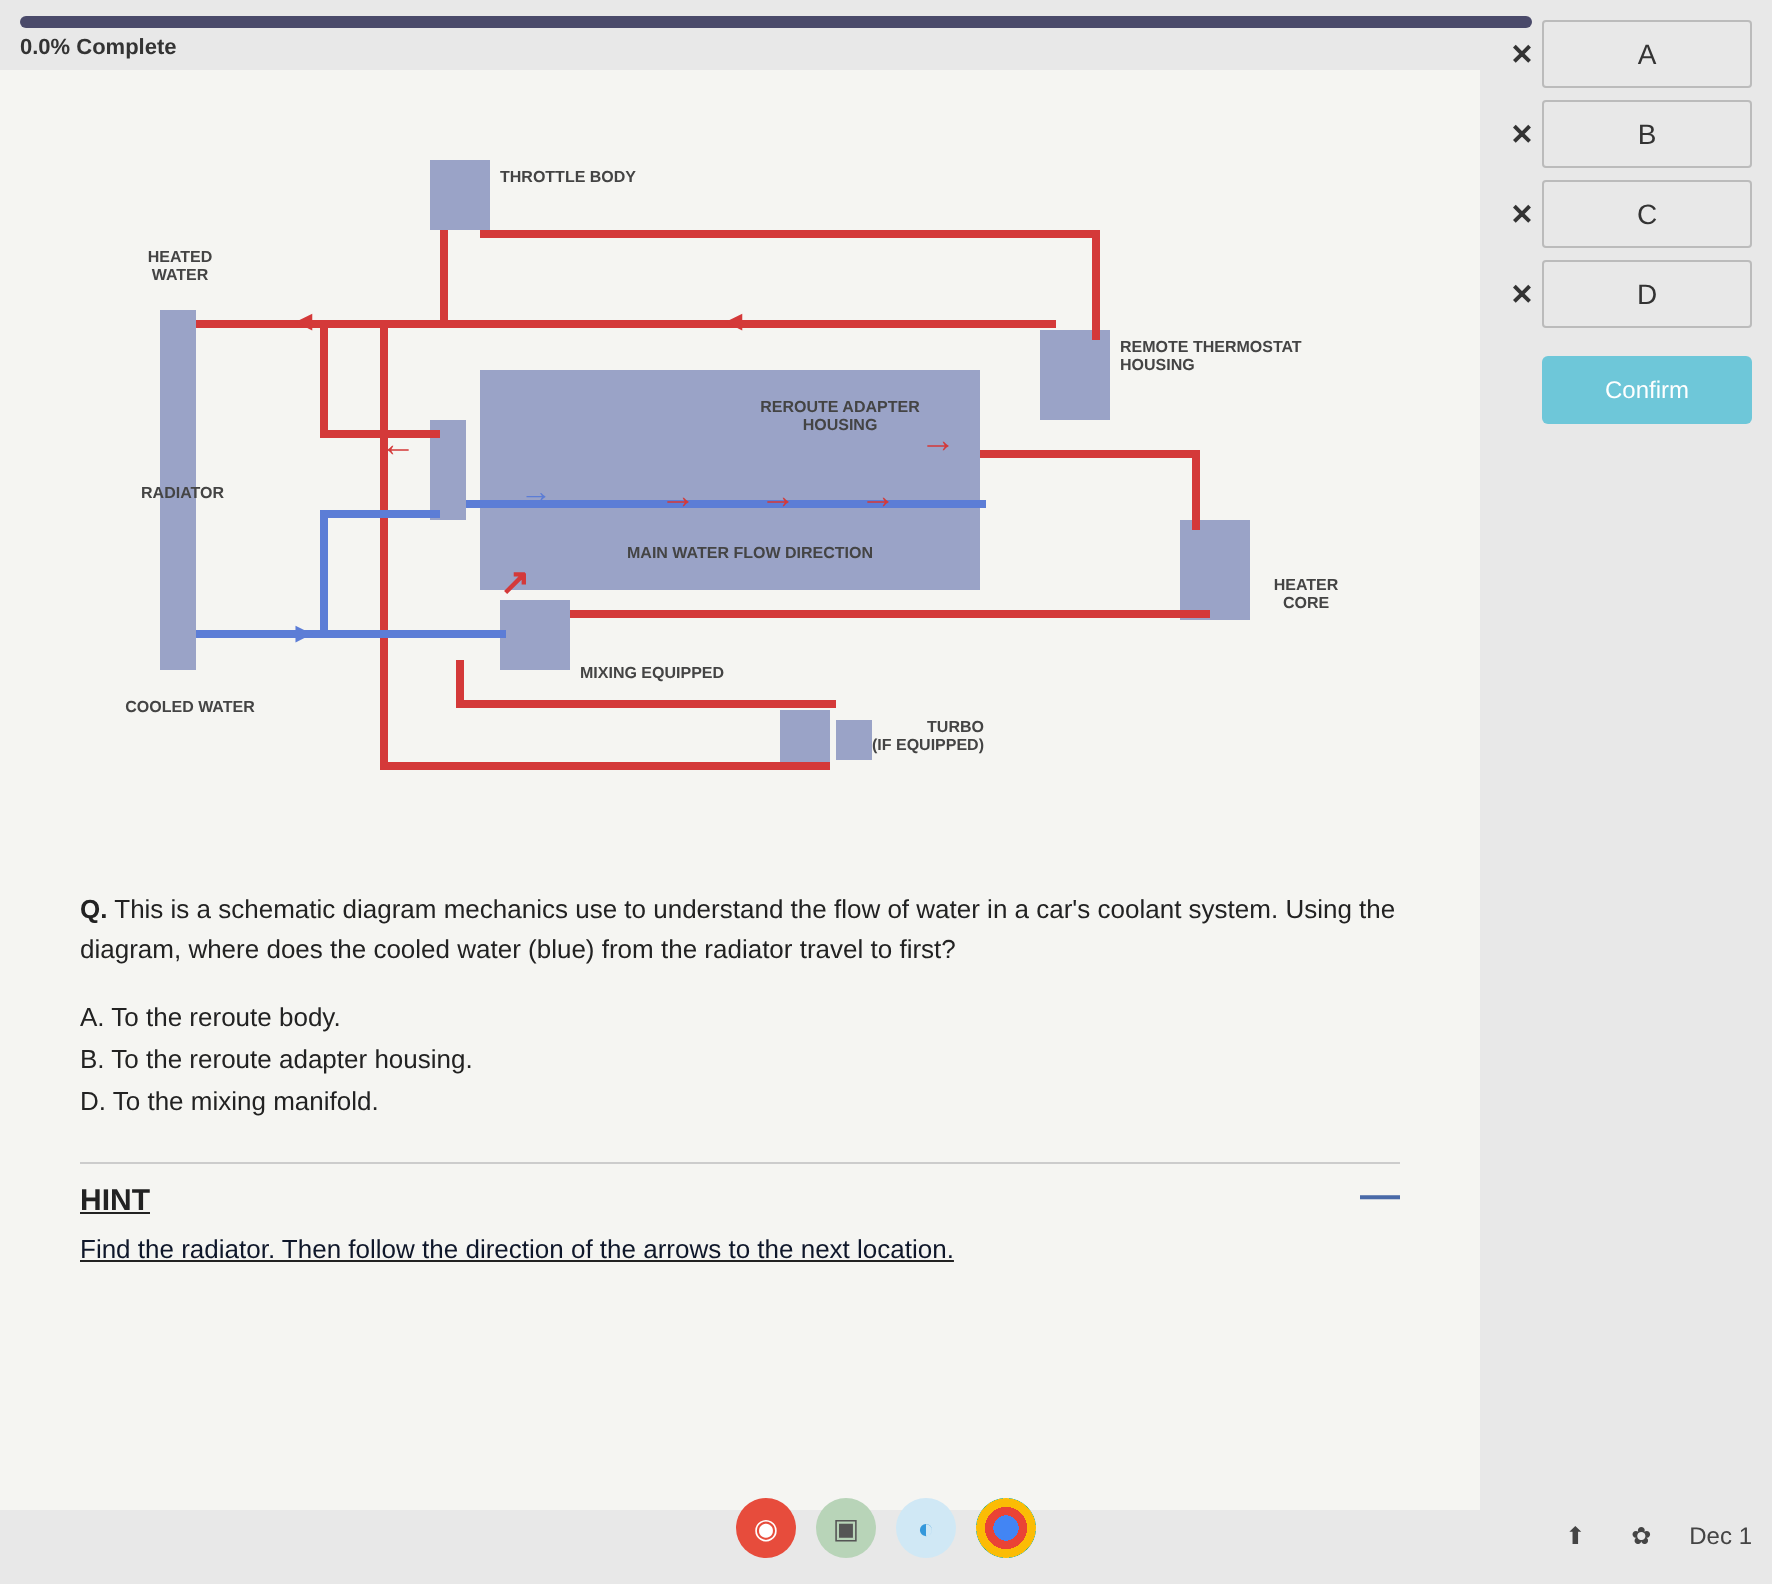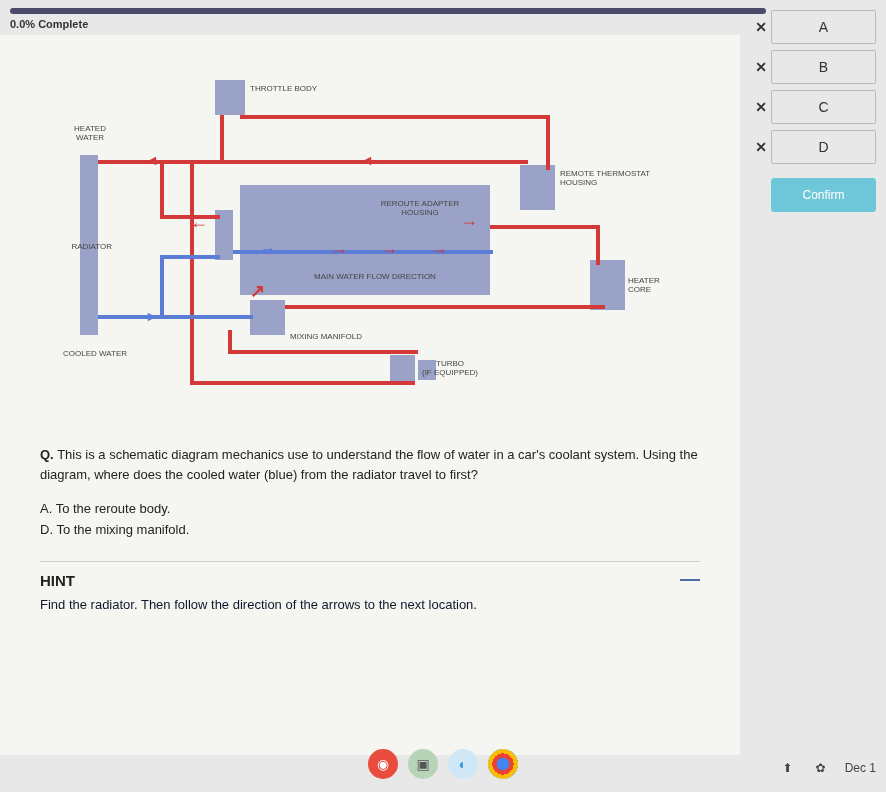--- a/index.html
+++ b/index.html
@@ -39,21 +39,21 @@
   }
   .diagram-container {
     position: relative;
     width: 620px;
     height: 370px;
     margin: 0 auto 20px;
   }
   .diagram-label {
     position: absolute;
     font-size: 8px;
-    font-weight: normal;
+    font-weight: bold;
     color: #444;
     text-align: center;
     line-height: 1.1;
   }
   .block {
     position: absolute;
     background: #9aa3c7;
   }
   .red-line {
     position: absolute;
@@ -84,20 +84,21 @@
     margin-bottom: 15px;
     line-height: 1.5;
   }
   .choices {
     margin-bottom: 20px;
     line-height: 1.6;
   }
   .hint-box {
     border-top: 1px solid #ccc;
     padding-top: 10px;
+    text-decoration: underline;
   }
   .hint-title {
     font-weight: bold;
     font-size: 15px;
     margin-bottom: 8px;
   }
   .hint-toggle {
     float: right;
     color: #4a6aa8;
     font-size: 20px;
@@ -210,31 +211,31 @@
     <div class="diagram-label" style="left:0px; top:295px; width:70px;">COOLED WATER</div>
 
     <div class="block" style="left:155px; top:25px; width:30px; height:35px;"></div>
     <div class="diagram-label" style="left:190px; top:30px; width:80px; text-align:left;">THROTTLE BODY</div>
 
     <div class="block" style="left:180px; top:130px; width:250px; height:110px;"></div>
     <div class="diagram-label" style="left:310px; top:145px; width:100px;">REROUTE ADAPTER<br>HOUSING</div>
     <div class="diagram-label" style="left:240px; top:218px; width:150px;">MAIN WATER FLOW DIRECTION</div>
 
     <div class="block" style="left:190px; top:245px; width:35px; height:35px;"></div>
-    <div class="diagram-label" style="left:230px; top:278px; width:80px; text-align:left;">MIXING MANIFOLD</div>
+    <div class="diagram-label" style="left:230px; top:278px; width:80px; text-align:left;">MIXING EQUIPPED</div>
 
     <div class="block" style="left:330px; top:300px; width:25px; height:30px;"></div>
     <div class="block" style="left:358px; top:305px; width:18px; height:20px;"></div>
-    <div class="diagram-label" style="left:360px; top:305px; width:60px; text-align:center;">TURBO<br>(IF EQUIPPED)</div>
+    <div class="diagram-label" style="left:372px; top:305px; width:60px; text-align:right;">TURBO<br>(IF EQUIPPED)</div>
 
     <div class="block" style="left:460px; top:110px; width:35px; height:45px;"></div>
     <div class="diagram-label" style="left:500px; top:115px; width:100px; text-align:left;">REMOTE THERMOSTAT<br>HOUSING</div>
 
     <div class="block" style="left:530px; top:205px; width:35px; height:50px;"></div>
-    <div class="diagram-label" style="left:568px; top:222px; width:50px; text-align:left;">HEATER<br>CORE</div>
+    <div class="diagram-label" style="left:568px; top:234px; width:50px; text-align:center;">HEATER<br>CORE</div>
 
     <div class="block" style="left:155px; top:155px; width:18px; height:50px;"></div>
 
     <div class="red-line" style="left:38px; top:105px; width:430px; height:4px;"></div>
     <div class="red-line" style="left:160px; top:60px; width:4px; height:48px;"></div>
     <div class="red-line" style="left:130px; top:105px; width:4px; height:225px;"></div>
     <div class="red-line" style="left:130px; top:326px; width:225px; height:4px;"></div>
     <div class="red-line" style="left:180px; top:60px; width:310px; height:4px;"></div>
     <div class="red-line" style="left:486px; top:60px; width:4px; height:55px;"></div>
     <div class="red-line" style="left:430px; top:170px; width:110px; height:4px;"></div>
@@ -262,20 +263,21 @@
     <div class="arrow-blue" style="left:85px; top:253px; font-size:14px;">►</div>
   </div>
 
   <div class="question-block">
     <p class="question-text">
       <b>Q.</b>
       <span>This is a schematic diagram mechanics use to understand the flow of water in a car's coolant system. Using the diagram, where does the cooled water (blue) from the radiator travel to first?</span>
     </p>
     <div class="choices">
       <div>A. To the reroute body.</div>
+      <div>B. To the reroute adapter housing.</div>
       <div>D. To the mixing manifold.</div>
     </div>
     <div class="hint-box">
       <div class="hint-title">
         <span>HINT</span>
         <span class="hint-toggle">—</span>
       </div>
       <div class="hint-text">Find the radiator. Then follow the direction of the arrows to the next location.</div>
     </div>
   </div>

